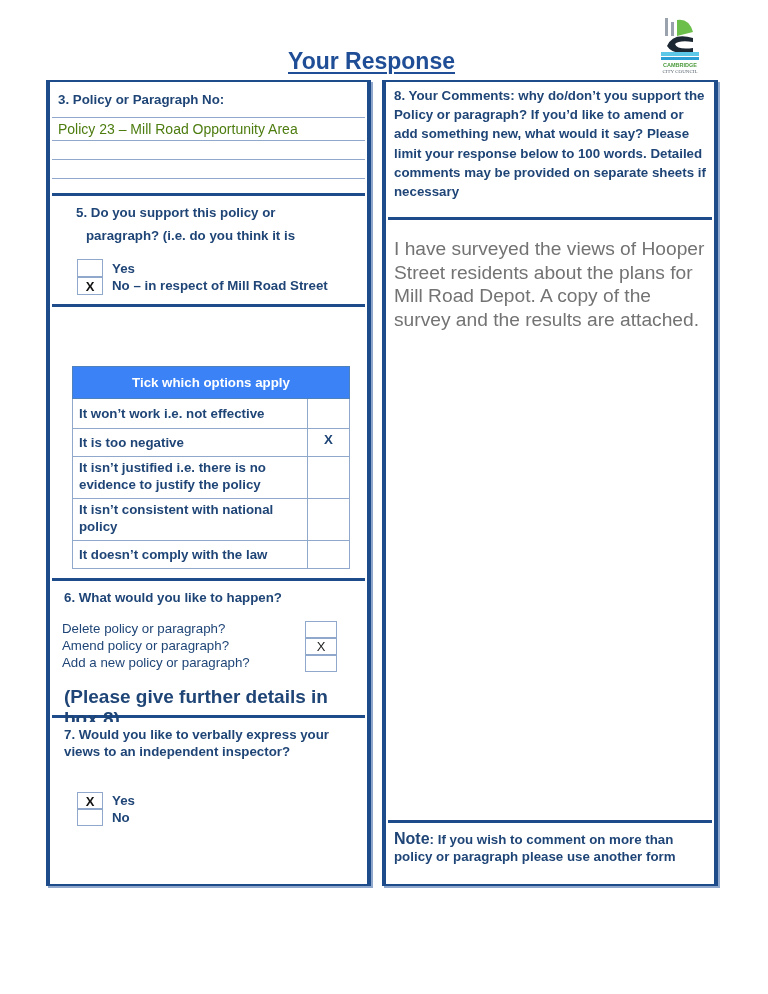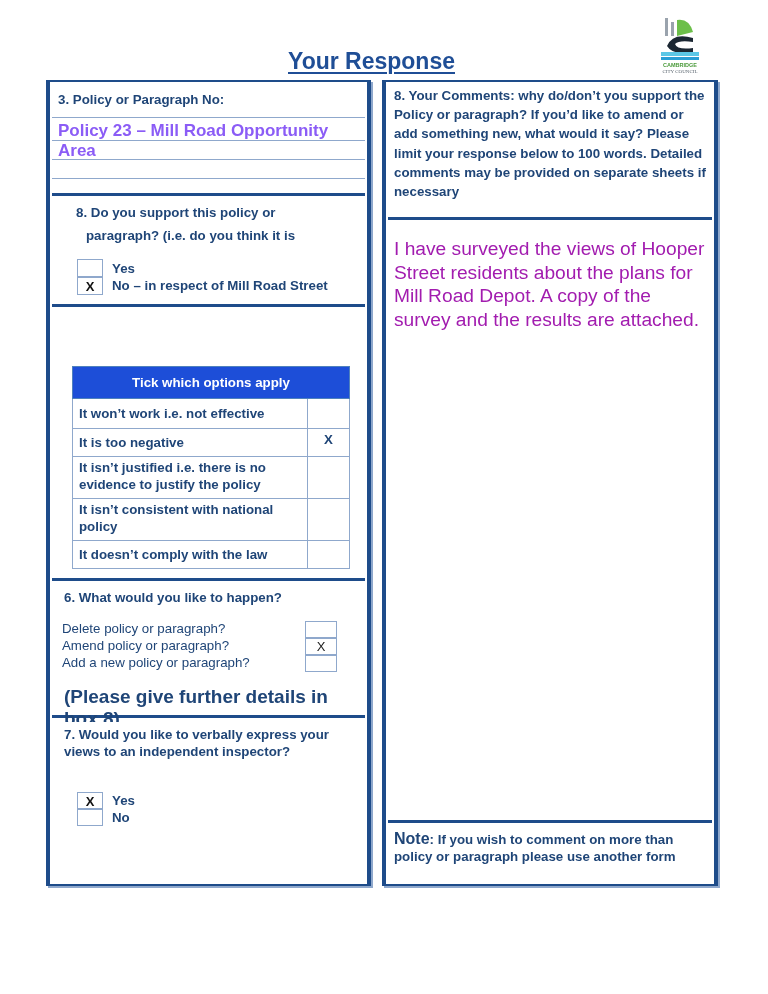--- a/index.html
+++ b/index.html
@@ -23,39 +23,39 @@
 
     .box {
       position: absolute; border: 2px solid #1e4c8a; background: #fff;
     }
     .lbl { font-weight: bold; font-size: 13.3px; color: #1f4577; line-height: 20px; }
 
     
     #sec3 { left: 52px; top: 84px; width: 313px; height: 112px; border: none; border-bottom: 3px solid #1e4c8a; }
     #sec3 .lbl { position: absolute; left: 6px; top: 6px; }
     .rule { position: absolute; left: 0; right: 0; height: 1px; background: #8fa8cc; }
-    #policy-val { position: absolute; left: 6px; top: 37px; font-weight: bold; font-size: 17px; color: #8b5cf6; }
+    #policy-val { position: absolute; left: 6px; top: 37px; font-weight: normal; font-size: 14px; color: #4d7c0f; }
 
     
     #sec4 { left: 52px; top: 197px; width: 313px; height: 110px; border: none; border-bottom: 3px solid #1e4c8a; }
     .sec4-q { position: absolute; left: 34px; top: 4px; width: 275px; font-weight: bold; font-size: 13.3px; color: #1f4577; line-height: 23px; }
     .sec4-q .first { margin-left: -10px; }
 
     .cb {
       position: absolute; width: 26px; height: 18px; border: 1px solid #8fa8cc;
       font-weight: bold; font-size: 13px; color: #111; text-align: center; line-height: 17px;
     }
     .cb-lbl { position: absolute; font-weight: bold; font-size: 13.3px; color: #1f4577; }
 
     
     #sec5 { left: 52px; top: 311px; width: 313px; height: 270px; border: none; border-bottom: 3px solid #1e4c8a; }
     #sec5 .lbl { position: absolute; left: 12px; top: 4px; line-height: 17px; width: 300px; }
     .tick-table { position: absolute; left: 20px; top: 55px; width: 278px; border-collapse: collapse; }
     .tick-table th {
-      background: #1d4ed8; color: #fff; font-size: 13.3px; font-weight: bold;
+      background: #3b82f6; color: #fff; font-size: 13.3px; font-weight: bold;
       height: 32px; text-align: center; border: 1px solid #4f81bd;
     }
     .tick-table td {
       border: 1px solid #8fa8cc; font-weight: bold; font-size: 13.3px; color: #1f4577;
       padding: 2px 6px; line-height: 17px; vertical-align: top;
     }
     .tick-table td.mark { width: 42px; text-align: center; color: #1f4577; }
 
     
     #sec6 { left: 52px; top: 584px; width: 313px; height: 134px; border: none; border-bottom: 3px solid #1e4c8a; }
@@ -65,21 +65,21 @@
     #sec6 .note { position: absolute; left: 12px; top: 102px; font-weight: bold; font-size: 19px; color: #1f4577; }
 
     
     #sec7 { left: 52px; top: 722px; width: 313px; height: 160px; border: none; }
     #sec7 .lbl { position: absolute; left: 12px; top: 4px; line-height: 17px; width: 300px; }
 
     
     #sec8-head { left: 388px; top: 84px; width: 324px; height: 136px; border: none; border-bottom: 3px solid #1e4c8a; }
     #sec8-head .lbl { position: absolute; left: 6px; top: 2px; width: 316px; line-height: 19.2px; }
     #sec8-body { left: 388px; top: 223px; width: 324px; height: 600px; border: none; border-bottom: 3px solid #1e4c8a; }
-    #sec8-body .resp { position: absolute; left: 6px; top: 14px; width: 316px; font-size: 19.2px; color: #a21caf; line-height: 23.5px; }
+    #sec8-body .resp { position: absolute; left: 6px; top: 14px; width: 316px; font-size: 19.2px; color: #737373; line-height: 23.5px; }
 
     #note-box { left: 388px; top: 826px; width: 324px; height: 56px; border: none; }
     #note-box .lbl { position: absolute; left: 6px; top: 5px; width: 316px; line-height: 16.5px; }
     #note-box .note-strong { font-size: 16px; }
   </style>
 </head>
 <body>
 
 <div class="title">Your Response</div>
 
@@ -101,21 +101,21 @@
   <div class="lbl">3. Policy or Paragraph No:</div>
   <div class="rule" style="top:33px"></div>
   <div id="policy-val">Policy 23 – Mill Road Opportunity Area</div>
   <div class="rule" style="top:56px"></div>
   <div class="rule" style="top:75px"></div>
   <div class="rule" style="top:94px"></div>
 </div>
 
 <div class="box" id="sec4">
   <div class="sec4-q">
-    <div class="first">8. Do you support this policy or</div>
+    <div class="first">5. Do you support this policy or</div>
     <div>paragraph? (i.e. do you think it is</div>
   </div>
   <div class="cb" style="left:25px; top:62px;"></div>
   <div class="cb-lbl" style="left:60px; top:64px;">Yes</div>
   <div class="cb" style="left:25px; top:80px;">X</div>
   <div class="cb-lbl" style="left:60px; top:81px;">No – in respect of Mill Road Street</div>
 </div>
 
 <div class="box" id="sec5">
   <table class="tick-table">

